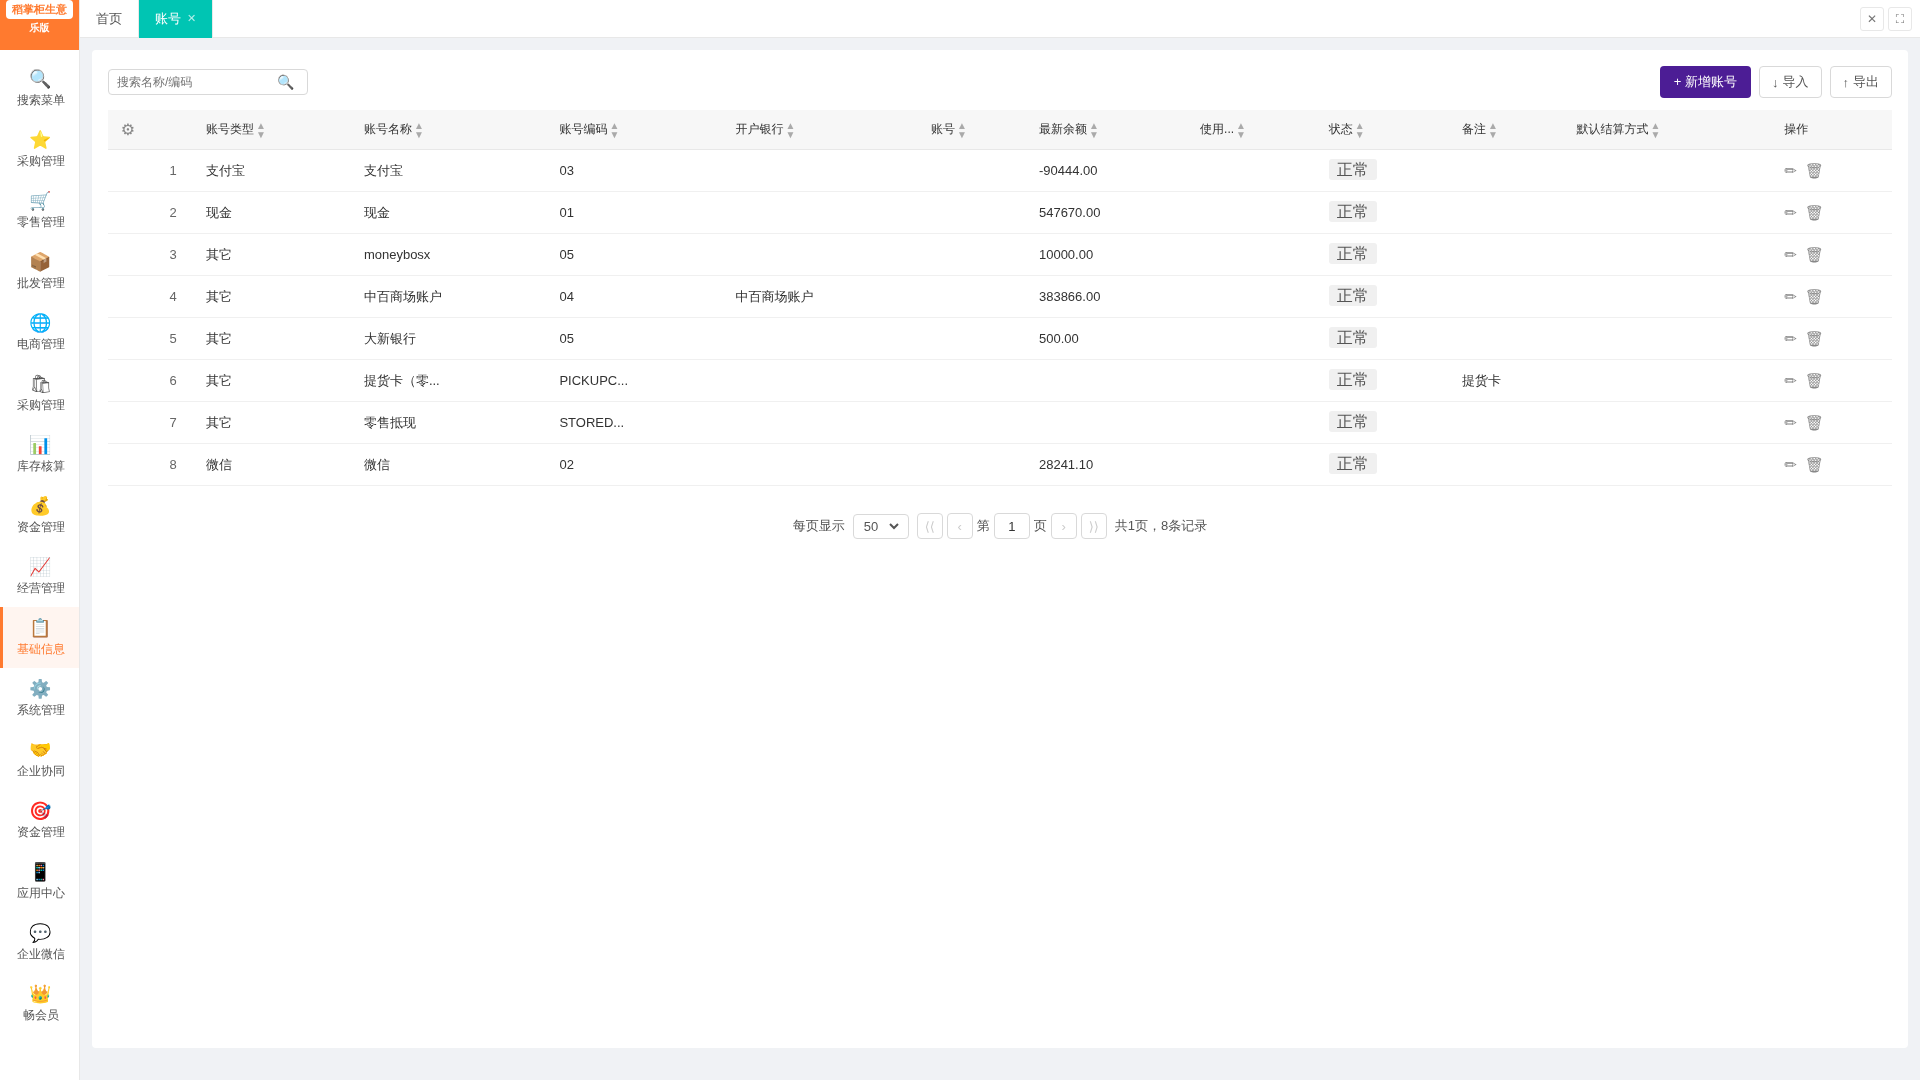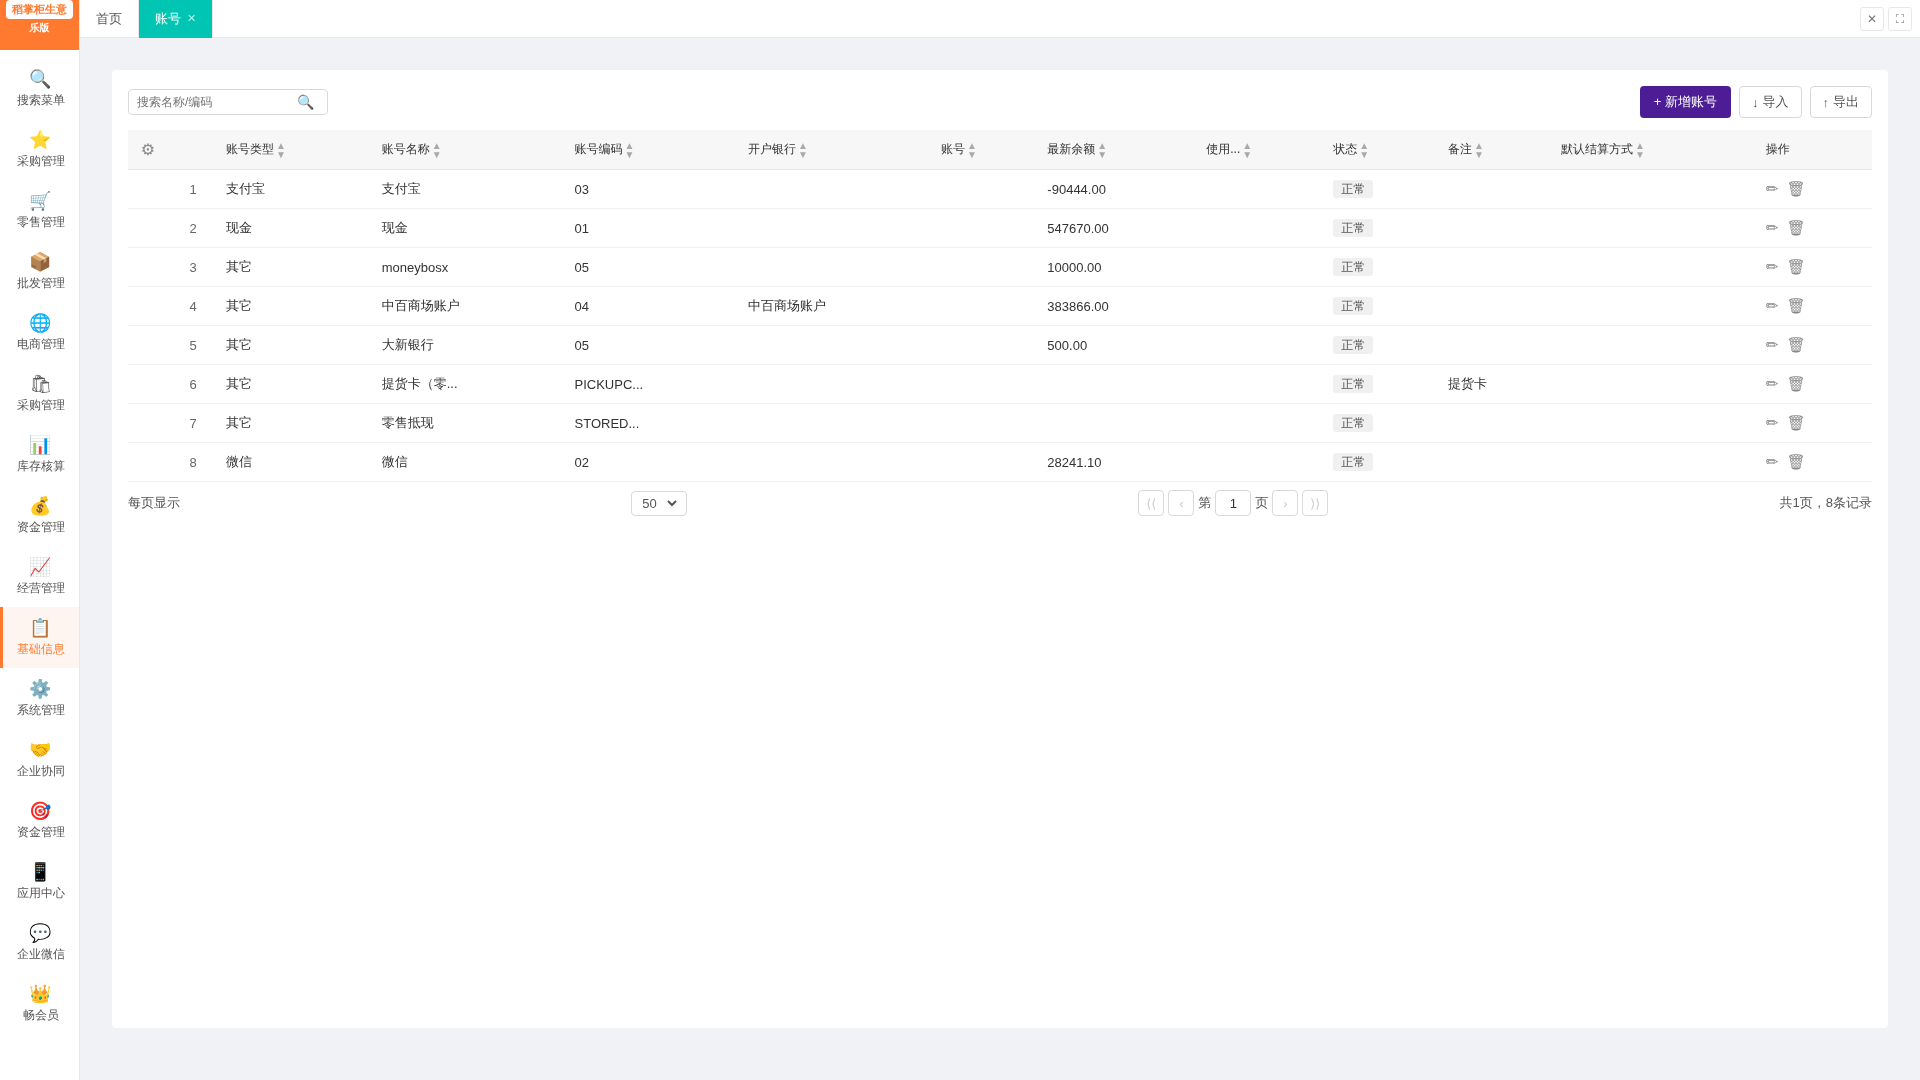--- a/index.html
+++ b/index.html
@@ -187,21 +187,21 @@
       justify-content: center;
       cursor: pointer;
       font-size: 12px;
       color: #777;
       background: #fff;
     }
 
     
     .content {
       flex: 1;
-      padding: 32px;
+      padding: 12px;
       background: #f0f2f5;
       overflow: auto;
     }
     .content-card {
       background: #fff;
       border-radius: 4px;
       padding: 16px;
       min-height: calc(100% - 20px);
     }
 
@@ -292,42 +292,42 @@
       color: #333;
       white-space: nowrap;
       font-size: 13px;
     }
     tbody td.col-index { text-align: center; color: #666; }
     .status-badge {
       background: #f0f0f0;
       color: #555;
       border-radius: 3px;
       padding: 2px 8px;
-      font-size: 12px;
+      font-size: 16px;
     }
     .action-btns {
       display: flex;
       gap: 8px;
     }
     .action-btn {
       color: #888;
       cursor: pointer;
       font-size: 15px;
     }
     .settings-col {
       width: 40px;
       text-align: center;
     }
 
     
     .pagination {
       display: flex;
       align-items: center;
-      justify-content: space-between;
-      margin-top: 8px;
+      justify-content: center;
+      margin-top: 27px;
       gap: 8px;
       font-size: 13px;
       color: #555;
     }
     .page-size-select {
       border: 1px solid #d9d9d9;
       border-radius: 4px;
       padding: 3px 6px;
       font-size: 13px;
       display: flex;

